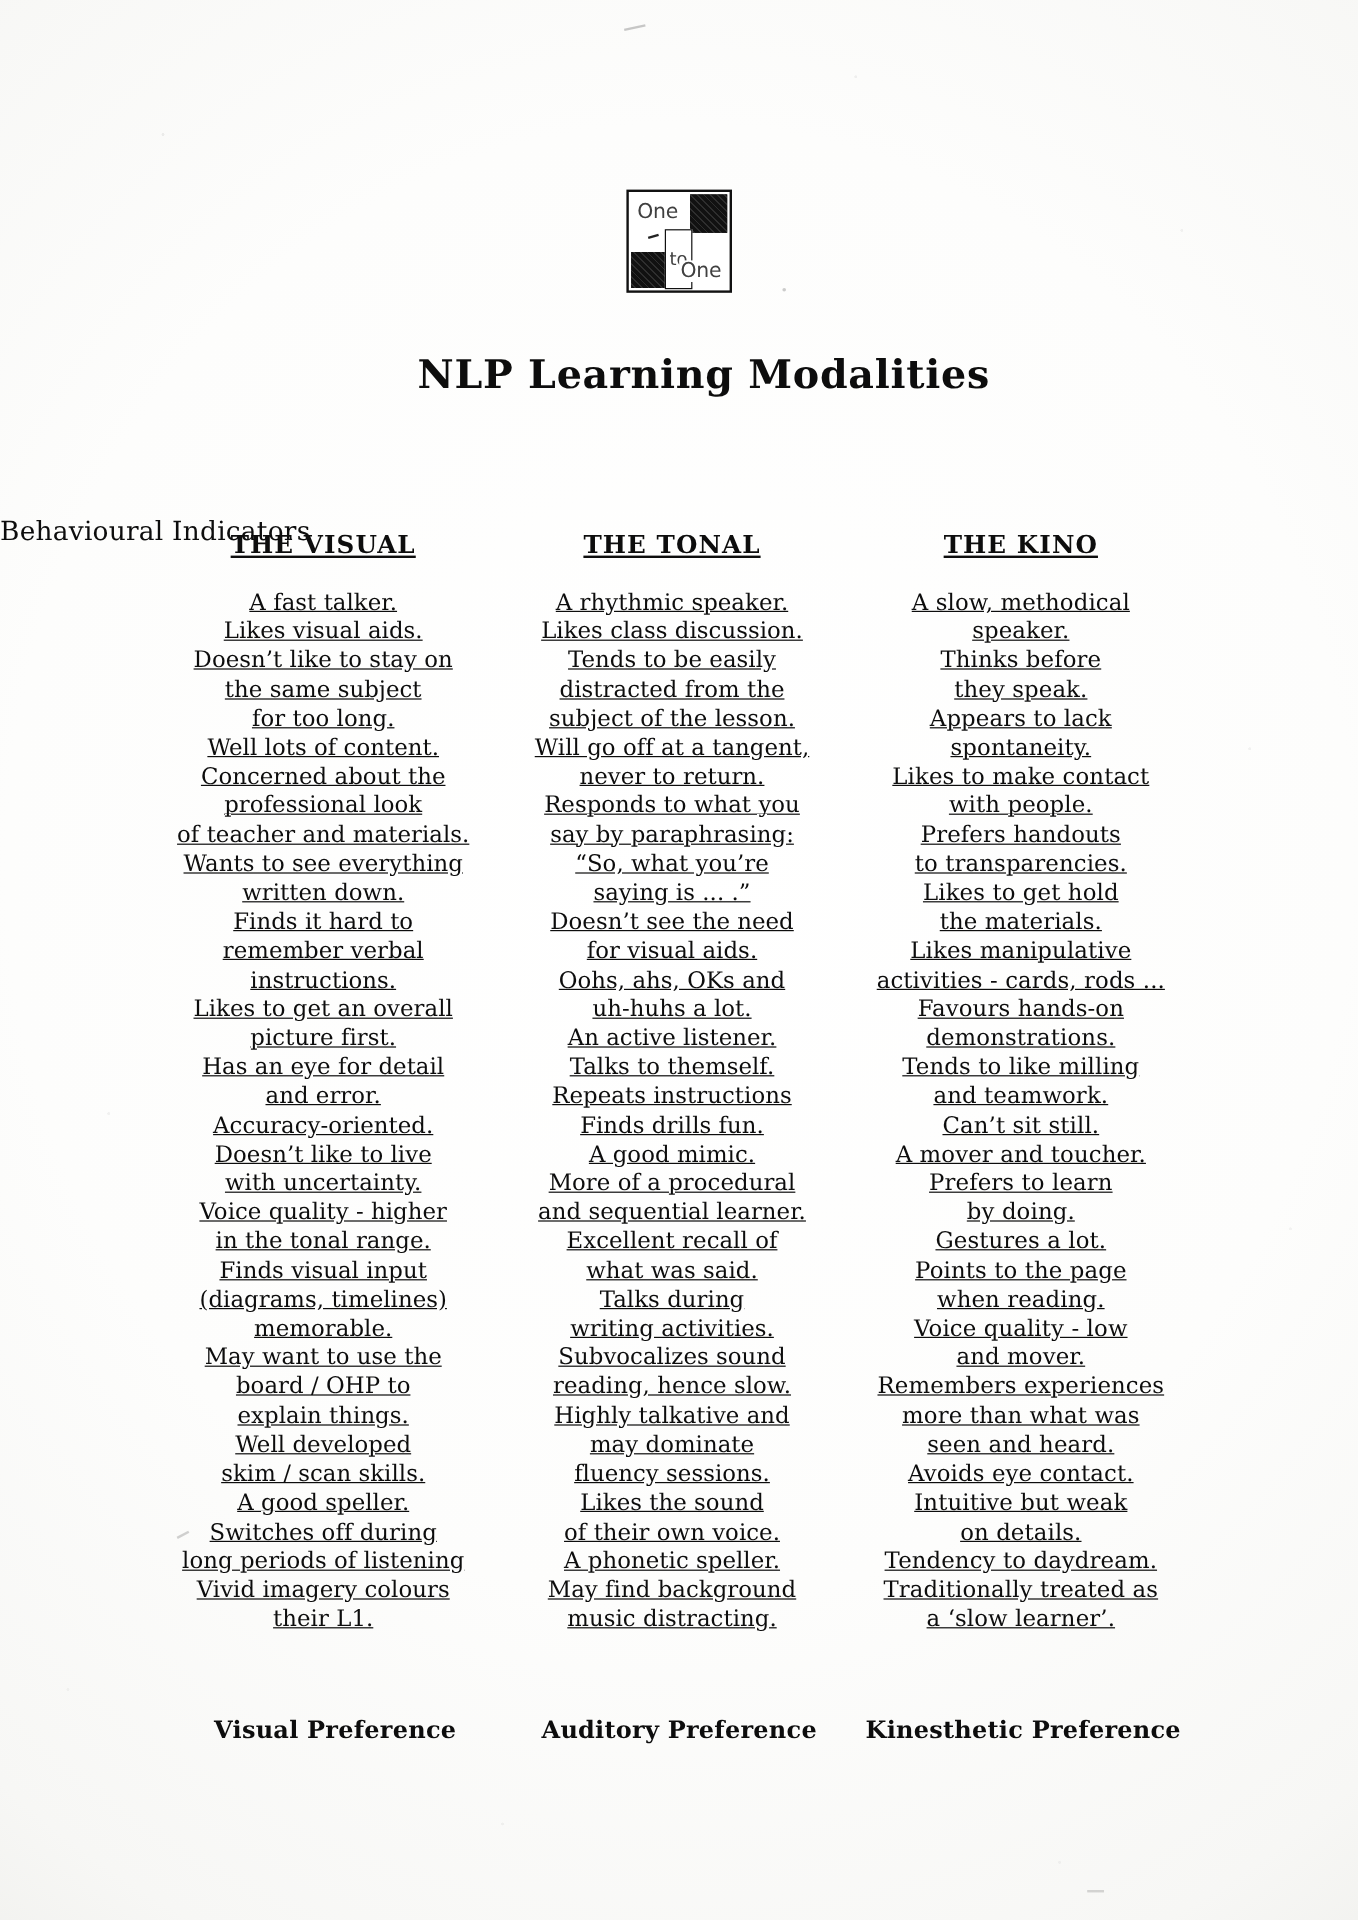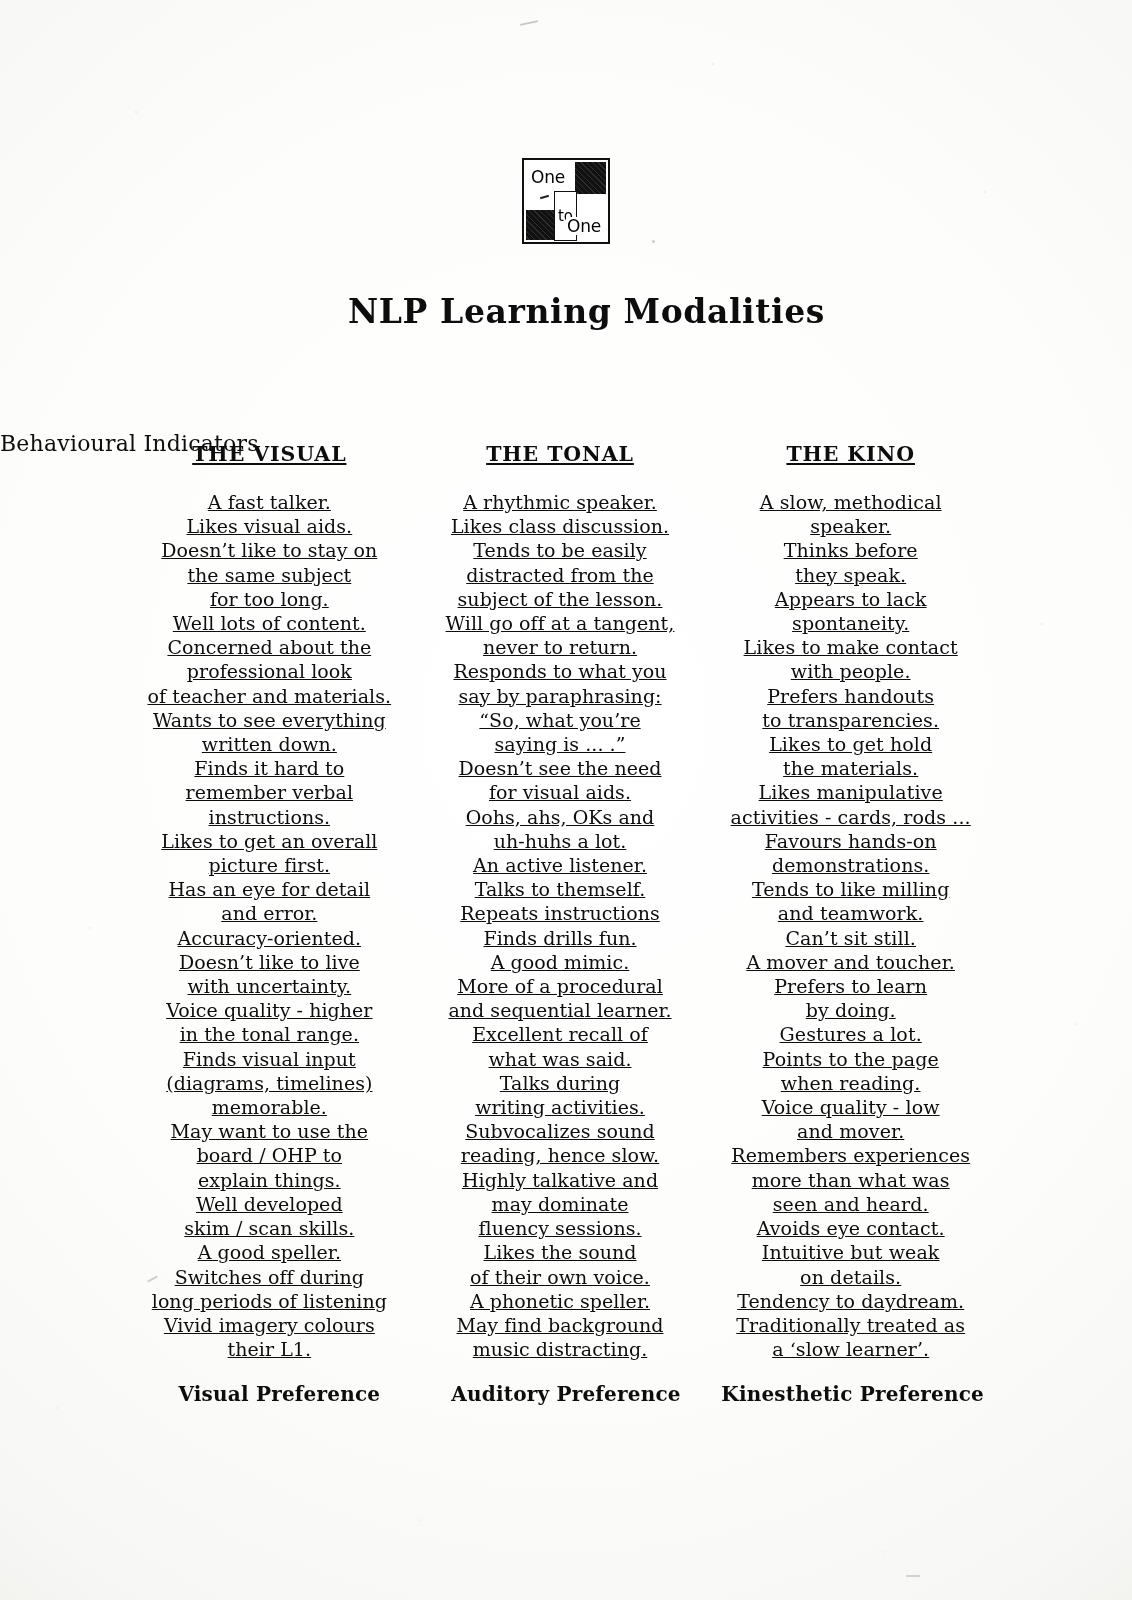--- a/index.html
+++ b/index.html
@@ -66,21 +66,21 @@
     position: absolute;
     background:
       repeating-linear-gradient(45deg, #111 0 2px, #2e2e2e 2px 3px, #111 3px 4px),
       #111;
   }
   .logo .blk.tr { right: 2px; top: 2px;  width: 31px; height: 32px; }
   .logo .blk.bl { left: 2px;  bottom: 2px; width: 33px; height: 30px; }
   .logo .word {
     position: absolute;
     background: #fff;
-    color: #000000;
+    color: #404040;
     font-size: 17px;
     line-height: 18px;
     letter-spacing: -.2px;
     padding: 0 1px;
   }
   .logo .w-one1 { left: 6px;  top: 8px; }
   .logo .w-to   { left: 30px; top: 31px; border: 1.3px solid #111; padding: 16px 3px; font-size: 15px; line-height: 16px;}
   .logo .w-one2 { right: 6px; bottom: 7px; }
   .logo .tick {
     position: absolute;
@@ -153,20 +153,21 @@
     top: 1382px;
     display: flex;
   }
   .footers .fcol {
     flex: 1 1 0;
     text-align: center;
     font-size: 20px;
     font-weight: bold;
     letter-spacing: .2px;
     white-space: nowrap;
+    margin-top: 47px;
   }
 
   
   .speck { position:absolute; background:#9a9a9a; z-index:2; }
 </style>
 </head>
 <body>
 
 <div class="page"></div>
 <div class="scan-noise"></div>

